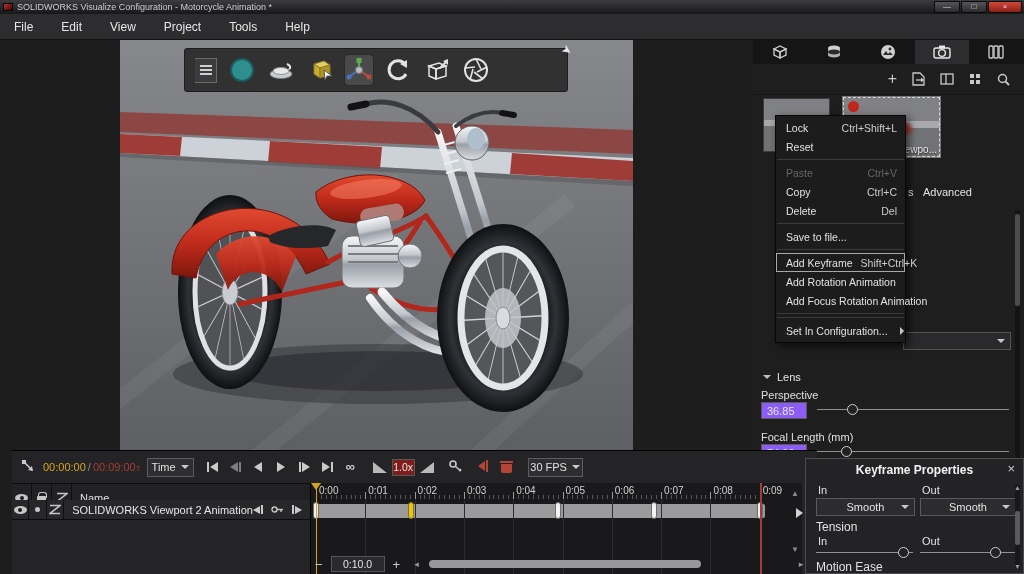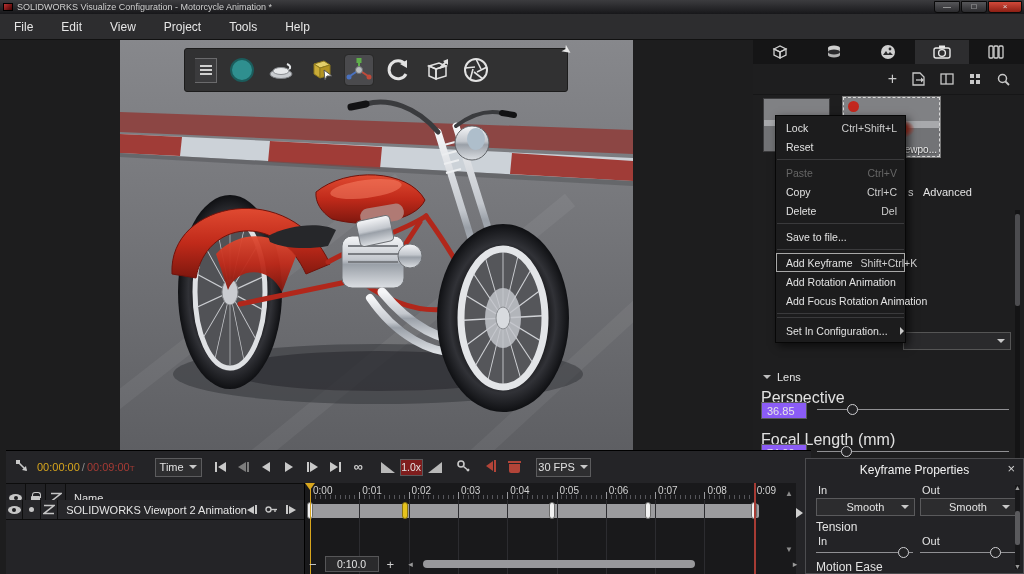--- a/index.html
+++ b/index.html
@@ -45,47 +45,47 @@
   #thumbdot{left:4px;top:3px;width:11px;height:11px;border-radius:50%;background:#c2271d;z-index:2}
   #thumblabel{right:2px;bottom:1px;font-size:10px;color:#f0f0f0;text-shadow:0 1px 2px #000}
   #subtabs{left:0;top:143px;width:271px;height:20px;color:#e2e2e2;font-size:11px}
   #subtab-partial{position:absolute;left:155px;top:3px}
   #subtab-advanced{position:absolute;left:170px;top:3px}
   #pscroll{right:4px;top:170px;width:5px;height:272px;background:#141415}
   #pscrollthumb{position:absolute;left:0;top:4px;width:5px;height:92px;background:#4c4c4f;border-radius:2px}
   #hiddendd{left:150px;top:292px;width:108px;height:18px;background:#2a2a2c;border:1px solid #555;display:flex;align-items:center;justify-content:flex-end;padding-right:5px}
   #lenshdr{left:10px;top:331px;display:flex;align-items:center;gap:6px;color:#e4e4e4;font-size:11px}
   .downarrow{width:0;height:0;border:4px solid transparent;border-top-color:#bfbfbf;margin-top:3px}
-  .flabel{color:#e0e0e0;font-size:16px}
+  .flabel{color:#e0e0e0;font-size:11px}
   .fieldbox{background:#8b5cf6;border:1px solid #58585a;height:17px;display:flex;align-items:center;padding-left:5px;font-size:11px;color:#e6e6e6}
   .slider{height:12px}
   .slider .line{position:absolute;left:0;right:0;top:5px;height:1px;background:#909093}
   .slider .handle{position:absolute;top:0;width:11px;height:11px;border-radius:50%;background:#222224;border:1.5px solid #cfcfd2}
 
   
   #ctxmenu{left:775px;top:115px;width:131px;background:#1c1c1d;border:1px solid #070707;box-shadow:3px 3px 8px rgba(0,0,0,.6);z-index:50;padding:2px 0}
   .crow{height:19px;display:flex;align-items:center;padding:0 8px 0 10px;position:relative}
   .crow .clab{font-size:10.5px;color:#e2e2e2;white-space:nowrap}
   .crow .csc{margin-left:auto;font-size:10.5px;color:#cdcdcd;padding-left:8px}
   .crow.dis .clab,.crow.dis .csc{color:#666}
   .crow.hi{outline:1px solid #a8a8a8;outline-offset:-1px}
   .csep{height:1px;background:#3a3a3c;margin:3px 1px}
   .subarrow{width:0;height:0;border:4px solid transparent;border-left-color:#c9c9c9;margin-left:4px}
 
   
-  #timeline{left:6px;top:450px;width:805px;height:124px;background:#242427;border-top:1px solid #000;z-index:30}
+  #timeline{left:12px;top:450px;width:805px;height:124px;background:#242427;border-top:1px solid #000;z-index:30}
   #tltools{left:0;top:0;width:805px;height:32px;display:flex;align-items:center}
   #ptricon{margin-left:9px}
   #timetext{margin-left:8px;font-size:11px;white-space:nowrap}
   .t-cur{color:#d7a51d}
   .t-sep{color:#8a8a8a;padding:0 2px}
   .t-tot{color:#a63b34}
   .t-suf{color:#a63b34;font-size:8px}
   .tl-dd{height:19px;background:#2e2e30;border:1px solid #5c5c5e;display:flex;align-items:center;justify-content:center;gap:5px;font-size:11px;color:#e0e0e0}
-  #timemode{width:47px;margin-left:20px}
+  #timemode{width:47px;margin-left:6px}
   #transport{display:flex;align-items:center;gap:6px;margin-left:10px}
   .tbtn{width:17px;height:18px;display:flex;align-items:center;justify-content:center;gap:1px}
   .tri-r{width:0;height:0;border:5px solid transparent;border-right:none;border-left:8px solid #c9c9c9}
   .tri-l{width:0;height:0;border:5px solid transparent;border-left:none;border-right:8px solid #c9c9c9}
   .vbar{width:2px;height:10px;background:#c9c9c9}
   .dim .tri-r,.dim .tri-l{border-left-color:#7d7d7d;border-right-color:#7d7d7d}
   .dim .vbar{background:#7d7d7d}
   #loopbtn{font-size:13px;color:#cfcfcf;font-weight:bold;margin-top:-2px}
   #speedgroup{display:flex;align-items:center;gap:5px;margin-left:14px}
   .ramp-l{width:0;height:0;border-bottom:11px solid #b9b9b9;border-right:14px solid transparent}
@@ -128,21 +128,21 @@
   #zminus{margin-left:303px;color:#cfcfcf;font-size:13px}
   #zfield{width:54px;height:16px;background:#2a2a2c;border:1px solid #565658;display:flex;align-items:center;justify-content:center;font-size:10.5px;color:#e4e4e4;margin-left:8px}
   #zplus{margin-left:8px;color:#cfcfcf;font-size:13px}
   #sarrow-l{margin-left:14px;color:#9a9a9a;font-size:9px}
   #hscroll{margin-left:6px;width:368px;height:8px;position:relative}
   #hthumb{position:absolute;left:4px;top:0;width:272px;height:8px;background:#98989b;border-radius:4px}
   #sarrow-r{margin-left:6px;color:#9a9a9a;font-size:9px}
 
   
   #kfpanel{left:805px;top:458px;width:219px;height:116px;background:#232326;border:1px solid #4c4c4f;z-index:40}
-  #kfhdr{left:0;top:0;width:217px;height:22px;display:flex;align-items:center;justify-content:center;font-weight:normal;font-size:12px;color:#f2f2f2}
+  #kfhdr{left:0;top:0;width:217px;height:22px;display:flex;align-items:center;justify-content:center;font-weight:bold;font-size:12px;color:#f2f2f2}
   #kfclose{position:absolute;right:8px;top:2px;font-size:13px;color:#cfcfcf}
   .kflabel{position:absolute;font-size:11px;color:#e2e2e2}
   .kfdd{position:absolute;height:18px;background:#2c2c2e;border:1px solid #5a5a5c;display:flex;align-items:center;justify-content:center;font-size:11px;color:#e2e2e2}
   .kfdd .caret{position:absolute;right:5px}
   #kfscroll{position:absolute;right:3px;top:26px;width:5px;height:84px;background:#18181a}
   #kfscrollthumb{position:absolute;left:0;top:26px;width:5px;height:34px;background:#5a5a5d;border-radius:2px}
   #kfscroll .sarr{position:absolute;left:-1px;font-size:7px;color:#9a9a9a}
 </style>
 </head>
 <body>

